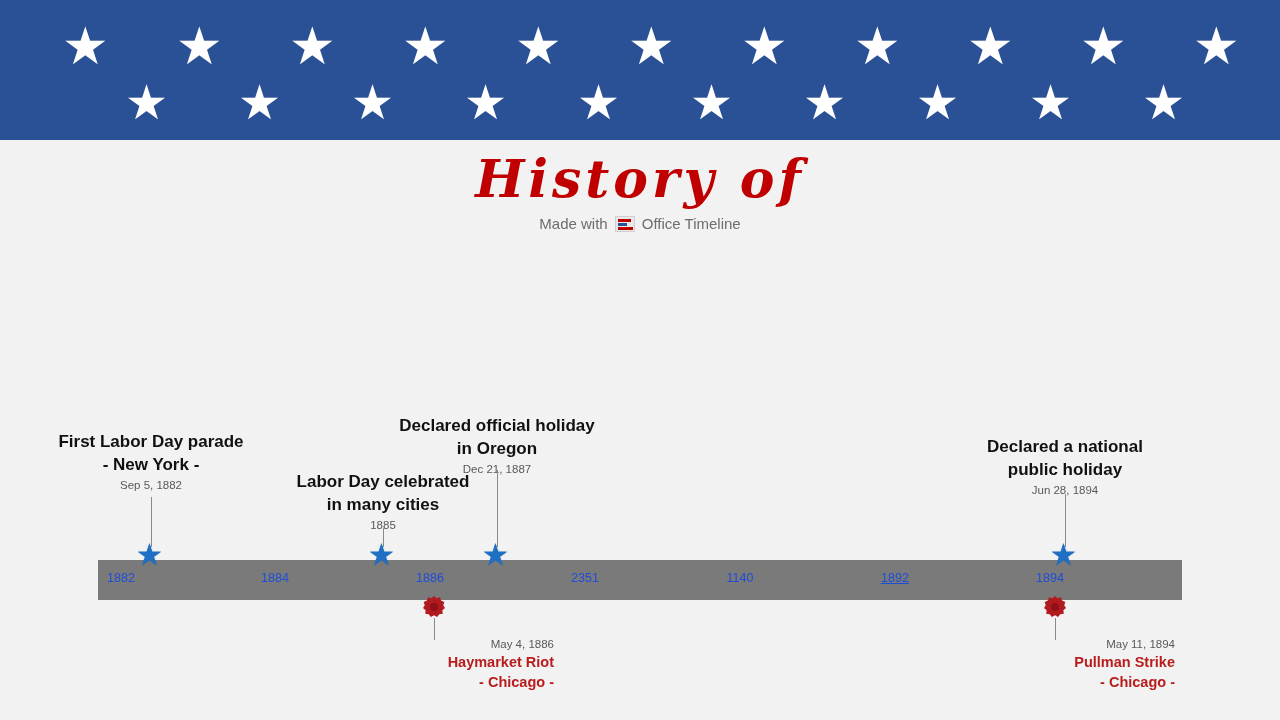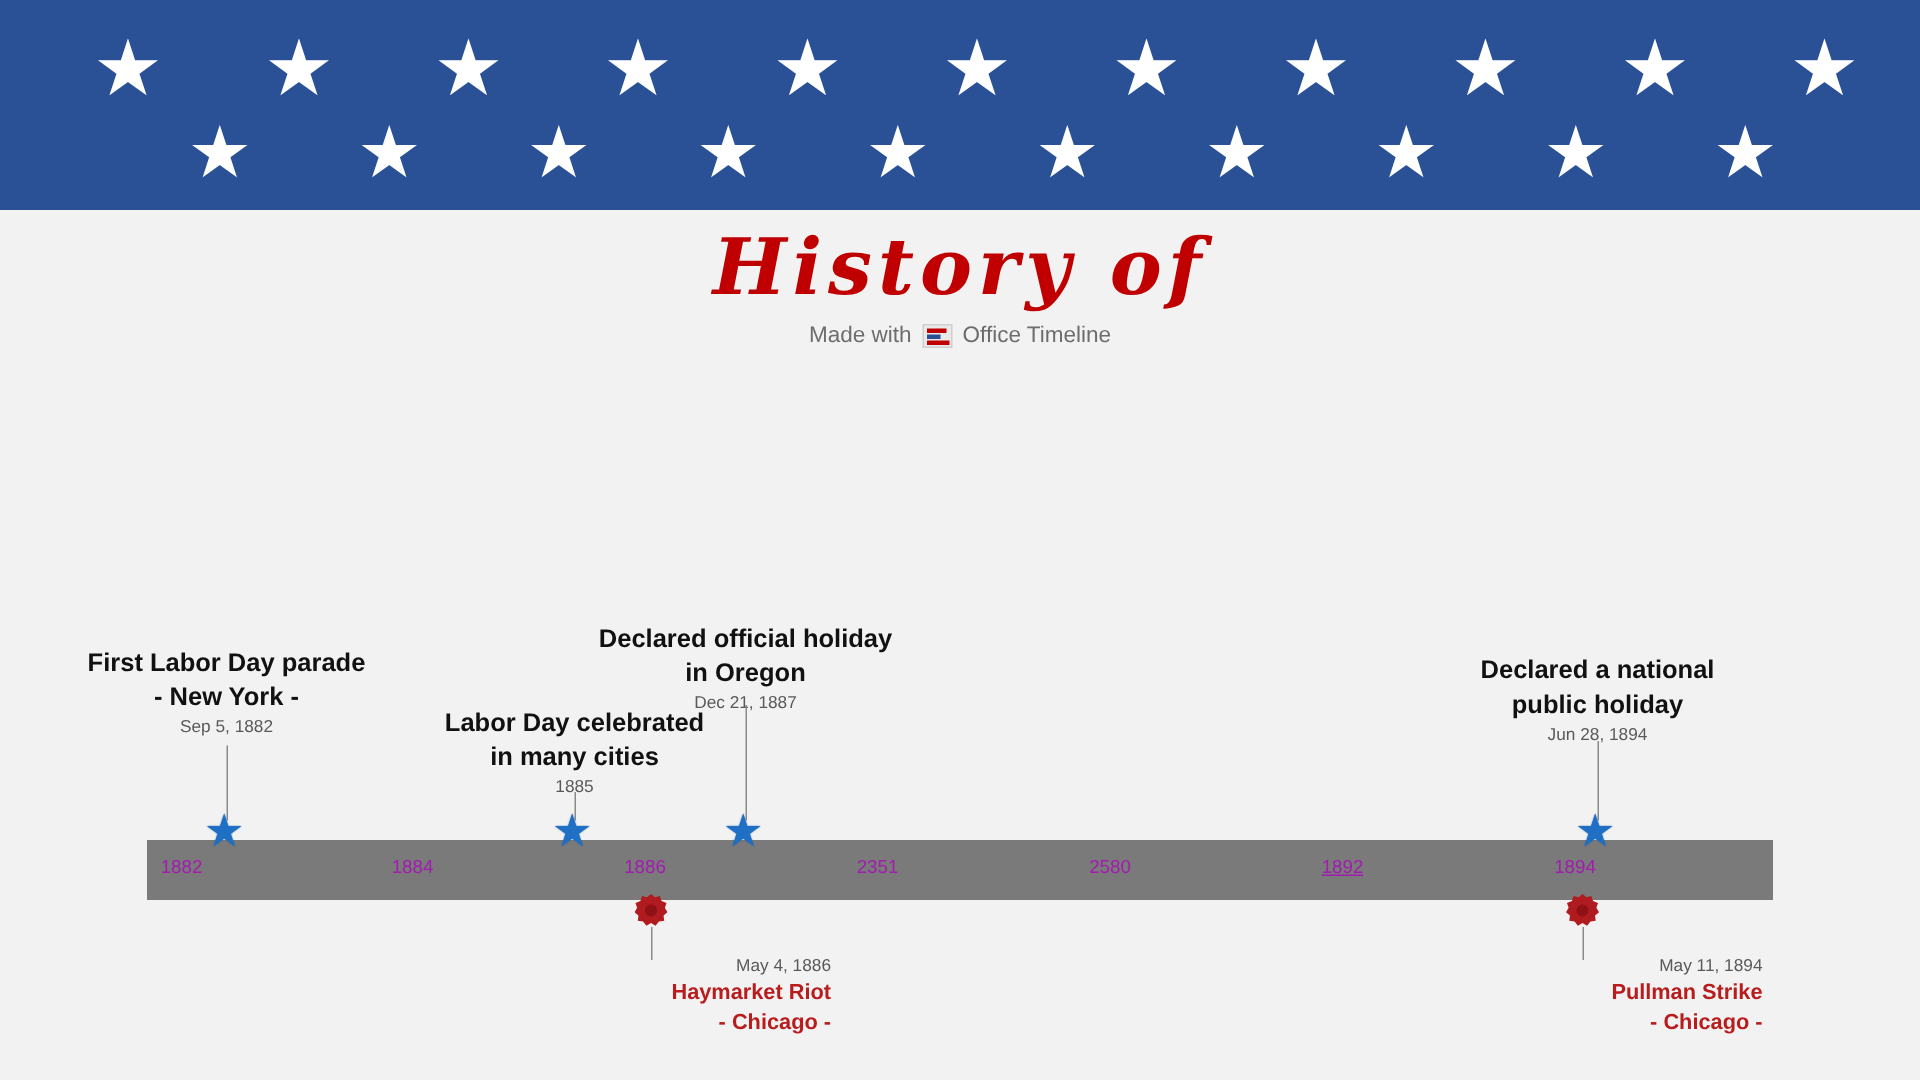--- a/index.html
+++ b/index.html
@@ -108,21 +108,21 @@
   .timeline-bar {
     position: absolute;
     left: 98px; top: 560px;
     width: 1084px; height: 40px;
     background: #7a7a7a;
   }
   .tick-label {
     position: absolute;
     top: 571px;
     font-size: 12.5px;
-    color: #a21caf;
+    color: #1d4ed8;
     text-align: center;
     width: 80px;
     margin-left: -40px;
   }
 
   
   .ms {
     position: absolute;
     text-align: center;
     width: 240px;
@@ -236,21 +236,21 @@
     <span>Office Timeline</span>
   </div>
 </div>
 
 <div class="timeline-bar"></div>
 
 <div class="tick-label" style="left:121px;">1882</div>
 <div class="tick-label" style="left:275px;">1884</div>
 <div class="tick-label" style="left:430px;">1886</div>
 <div class="tick-label" style="left:585px;">2351</div>
-<div class="tick-label" style="left:740px;">2580</div>
+<div class="tick-label" style="left:740px;">1140</div>
 <div class="tick-label" style="left:895px;text-decoration:underline;">1892</div>
 <div class="tick-label" style="left:1050px;">1894</div>
 
 <div class="ms" style="left:151px; top:431px;">
   <div class="ms-title">
     <span>First Labor Day parade</span><br>
     <span>- New York -</span>
   </div>
   <div class="ms-date">Sep 5, 1882</div>
 </div>

